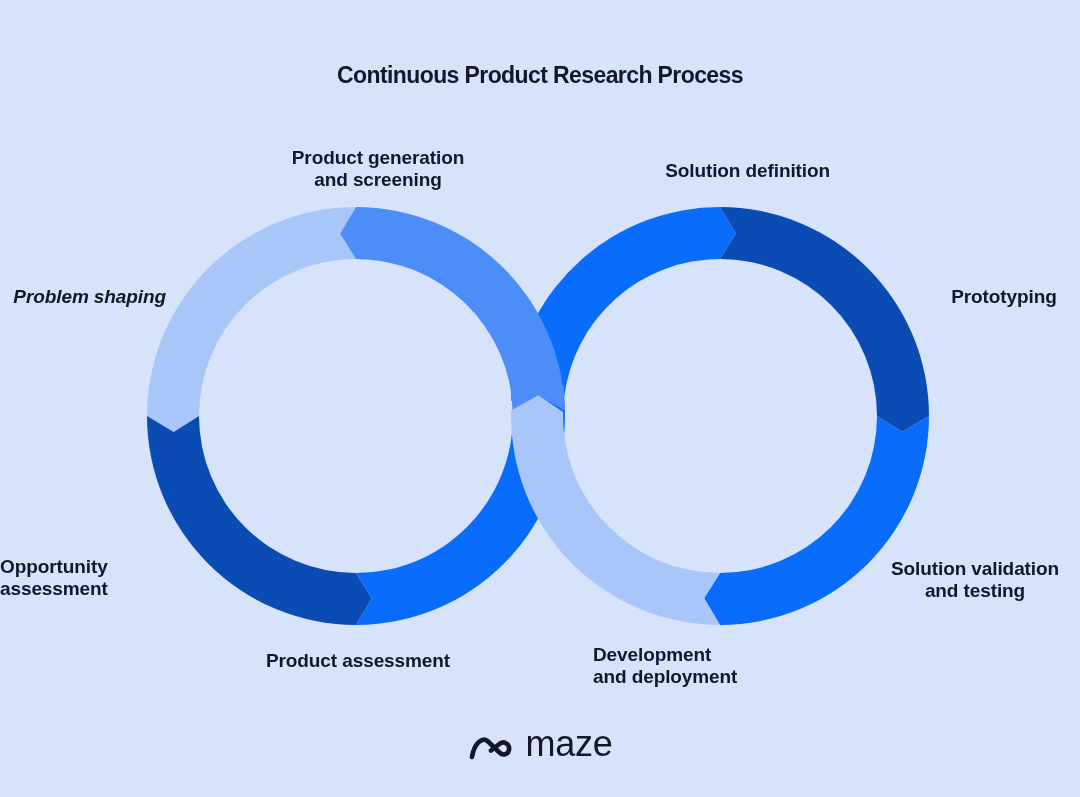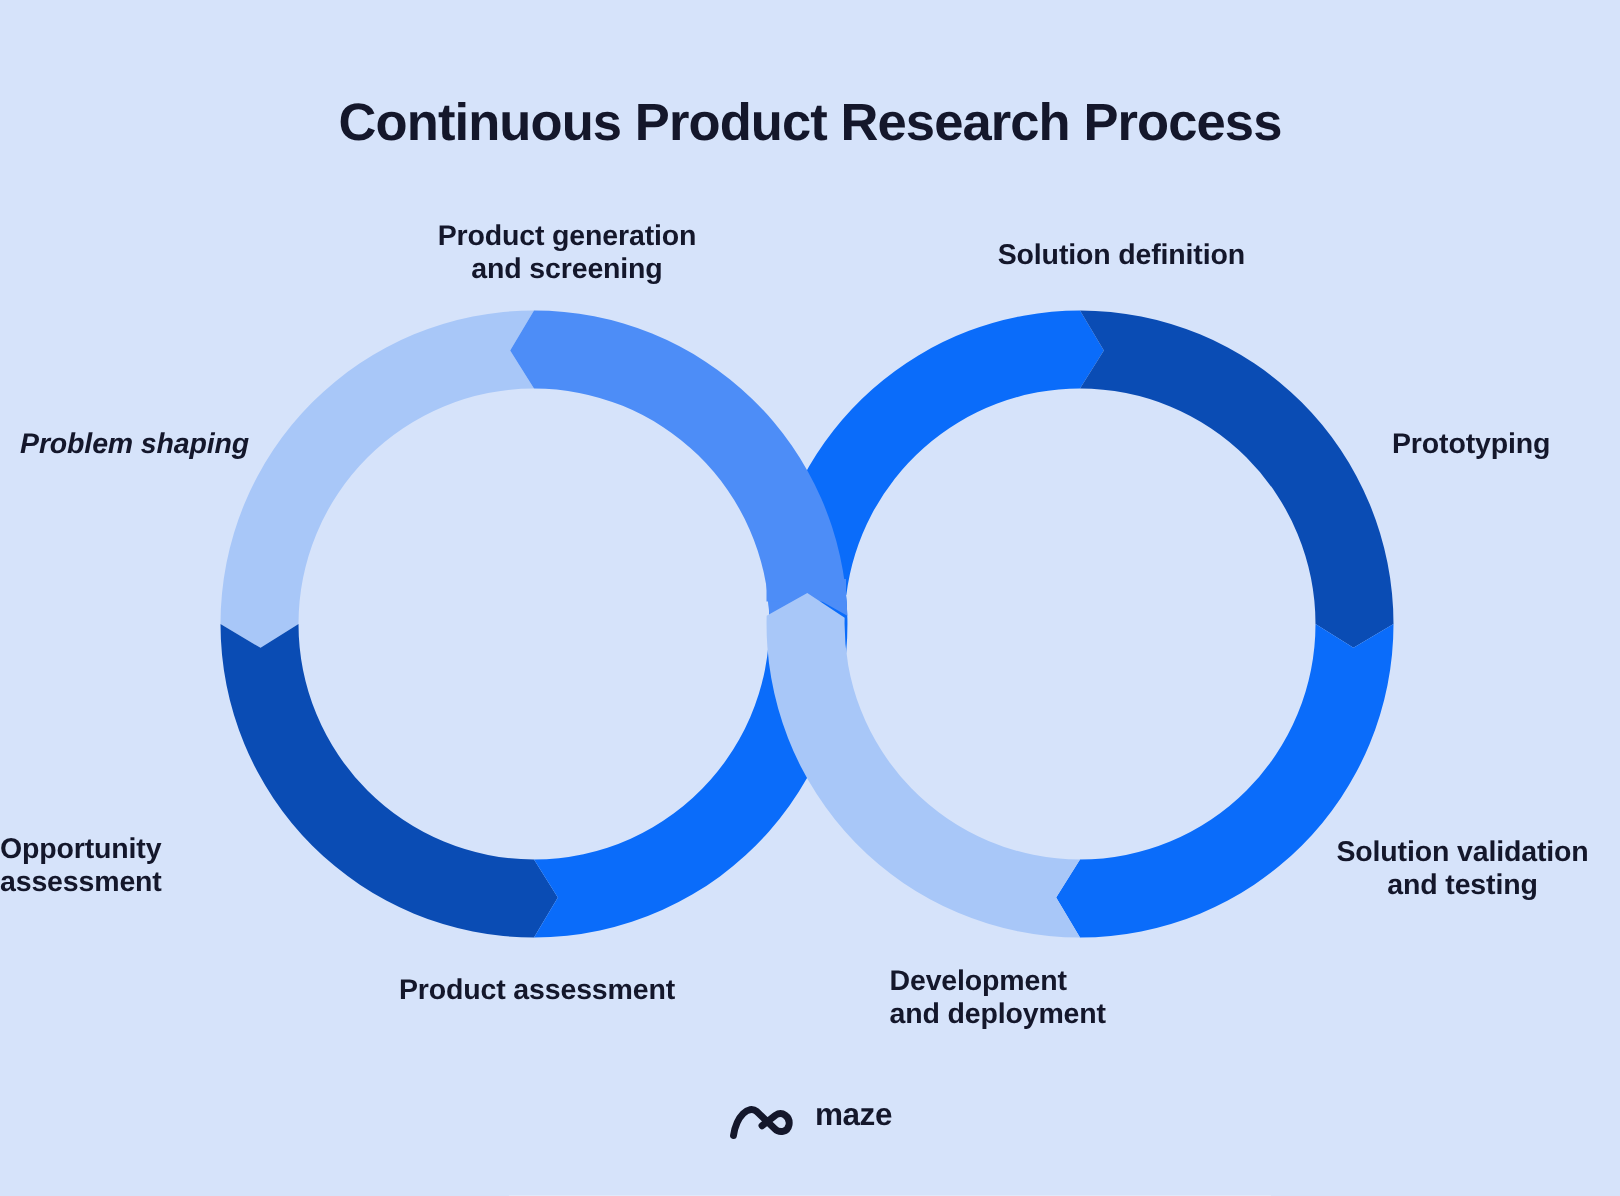--- a/index.html
+++ b/index.html
@@ -3,42 +3,42 @@
 <meta charset="utf-8">
 <style>
   html,body{margin:0;padding:0;}
   body{font-family:"Liberation Sans", sans-serif;}
   .canvas{
     position:relative;width:1080px;height:797px;overflow:hidden;
     background:#d6e3fa;color:var(--ink,#14172b);
   }
   .page-title{
     position:absolute;left:0;top:62px;width:1080px;text-align:center;
-    font-size:35px;font-weight:700;letter-spacing:-0.6px;color:var(--ink,#14172b);
+    font-size:23px;font-weight:700;letter-spacing:-0.6px;color:var(--ink,#14172b);
   }
   .loop-svg{position:absolute;left:0;top:0;}
   .stage-label{
     position:absolute;font-size:19px;line-height:22px;font-weight:600;
     color:var(--ink,#14172b);white-space:pre-line;letter-spacing:-0.1px;
   }
   .s-solution-generation{left:248px;top:147px;width:260px;text-align:center;}
   .s-solution-definition{left:570px;top:160px;width:260px;text-align:right;}
   .s-problem-shaping{left:0px;top:286px;width:166px;text-align:right;font-style:italic;}
-  .s-prototyping{left:928px;top:286px;width:152px;text-align:left;}
+  .s-prototyping{left:928px;top:286px;width:152px;text-align:center;}
   .s-opportunity-assessment{left:0px;top:556px;width:256px;text-align:left;}
   .s-impact-assessment{left:228px;top:650px;width:260px;text-align:center;}
   .s-solution-validation{left:845px;top:558px;width:260px;text-align:center;}
   .s-development-deployment{left:593px;top:644px;width:260px;}
   .logo{
     position:absolute;left:0;top:728px;width:1080px;height:36px;
     display:flex;align-items:center;justify-content:center;gap:11px;
   }
   .logo-icon{display:block;}
   .logo-text{
-    font-size:21px;font-weight:700;letter-spacing:-0.3px;color:var(--ink,#14172b);
+    font-size:36px;font-weight:400;letter-spacing:-0.3px;color:var(--ink,#14172b);
     transform:translateY(-2px);
   }
 </style>
 </head>
 <body>
 
 <div class="canvas" style="background: rgb(214, 227, 250);">
 
   <div class="page-title">Continuous Product Research Process</div>
 

